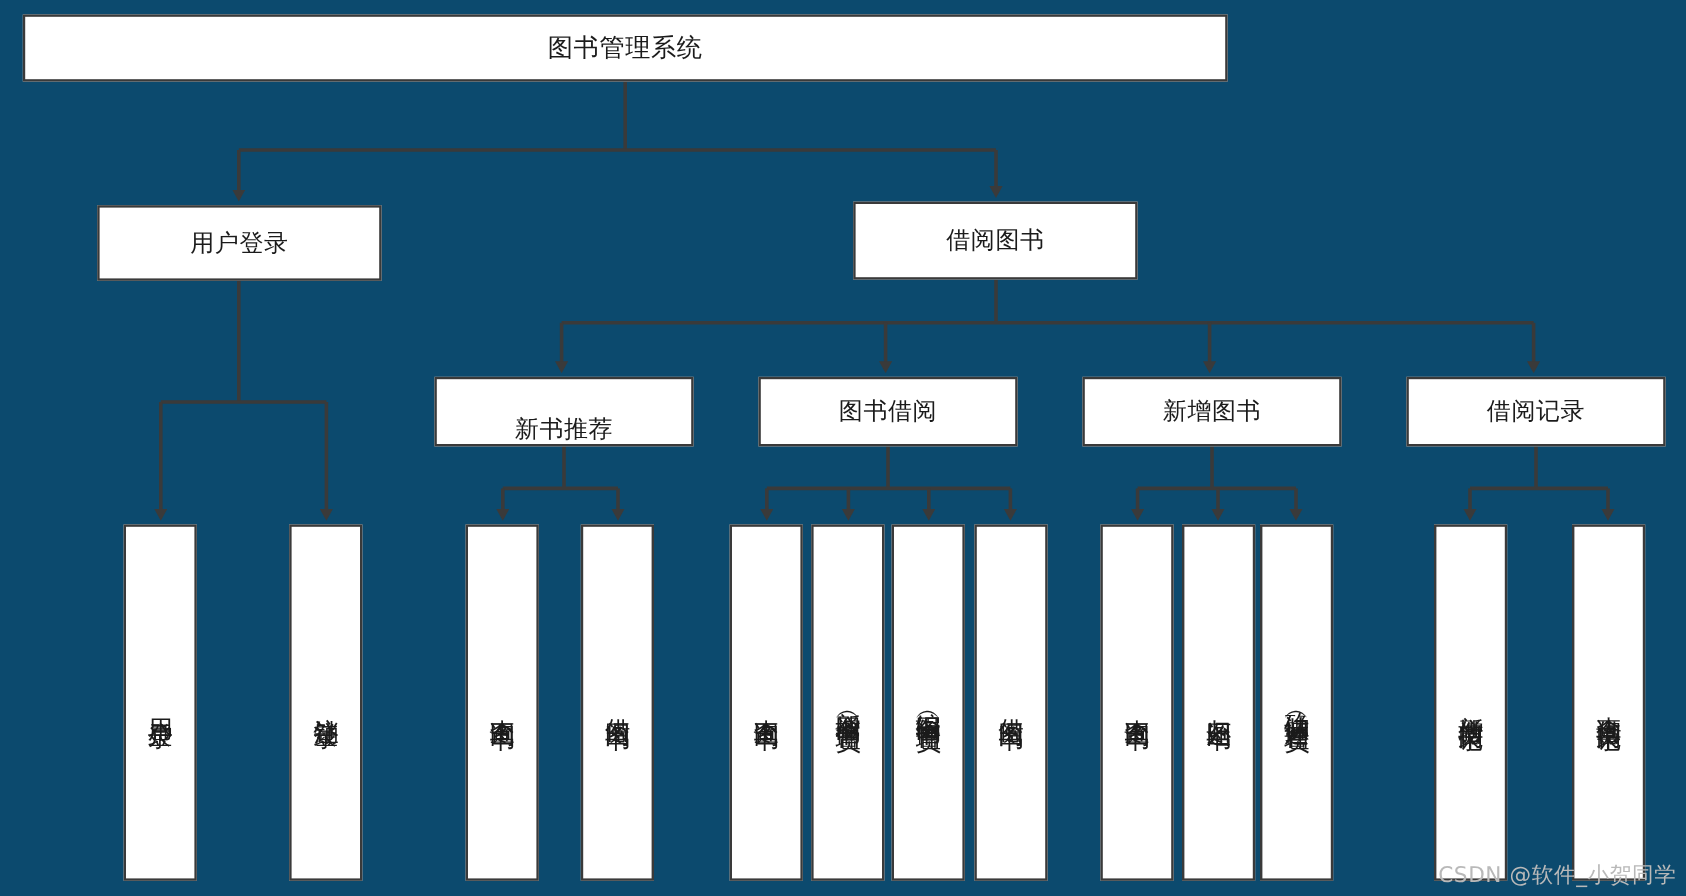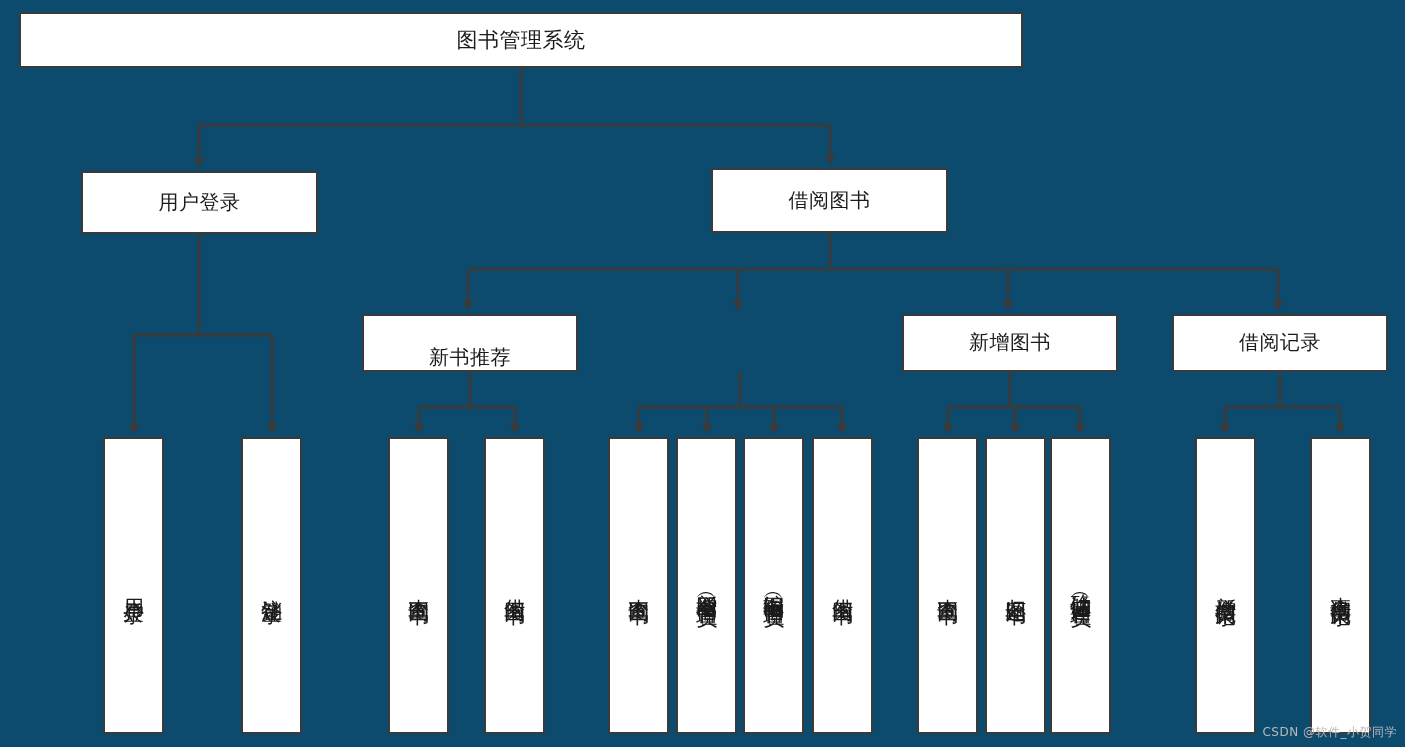--- a/index.html
+++ b/index.html
@@ -53,21 +53,21 @@
     text-orientation: upright;
     font-size: 21px;
     line-height: 1.16;
     letter-spacing: 2px;
     white-space: nowrap;
   }
   .watermark {
     position: absolute;
     right: 8px;
     bottom: 6px;
-    font-size: 12px;
+    font-size: 18px;
     color: #b9b9b9;
     z-index: 5;
     white-space: nowrap;
     letter-spacing: 0.5px;
   }
 </style>
 </head>
 <body>
 
 <div id="canvas">
@@ -129,20 +129,23 @@
   <div class="node branch" style="left:81px; top:171px; width:237px; height:63px;">
     <span class="label">用户登录</span>
   </div>
   <div class="node branch" style="left:711px; top:168px; width:237px; height:65px;">
     <span class="label">借阅图书</span>
   </div>
 
   <div class="node branch" style="left:362px; top:314px; width:216px; height:58px;align-items:flex-end;">
     <span class="label">新书推荐</span>
   </div>
+  <div class="node branch" style="left:632px; top:314px; width:216px; height:58px;">
+    <span class="label">图书借阅</span>
+  </div>
   <div class="node branch" style="left:902px; top:314px; width:216px; height:58px;">
     <span class="label">新增图书</span>
   </div>
   <div class="node branch" style="left:1172px; top:314px; width:216px; height:58px;">
     <span class="label">借阅记录</span>
   </div>
 
   <div class="node leaf" style="left:103px; top:437px; width:61px; height:297px;">
     <span class="label">用户登录</span>
   </div>

